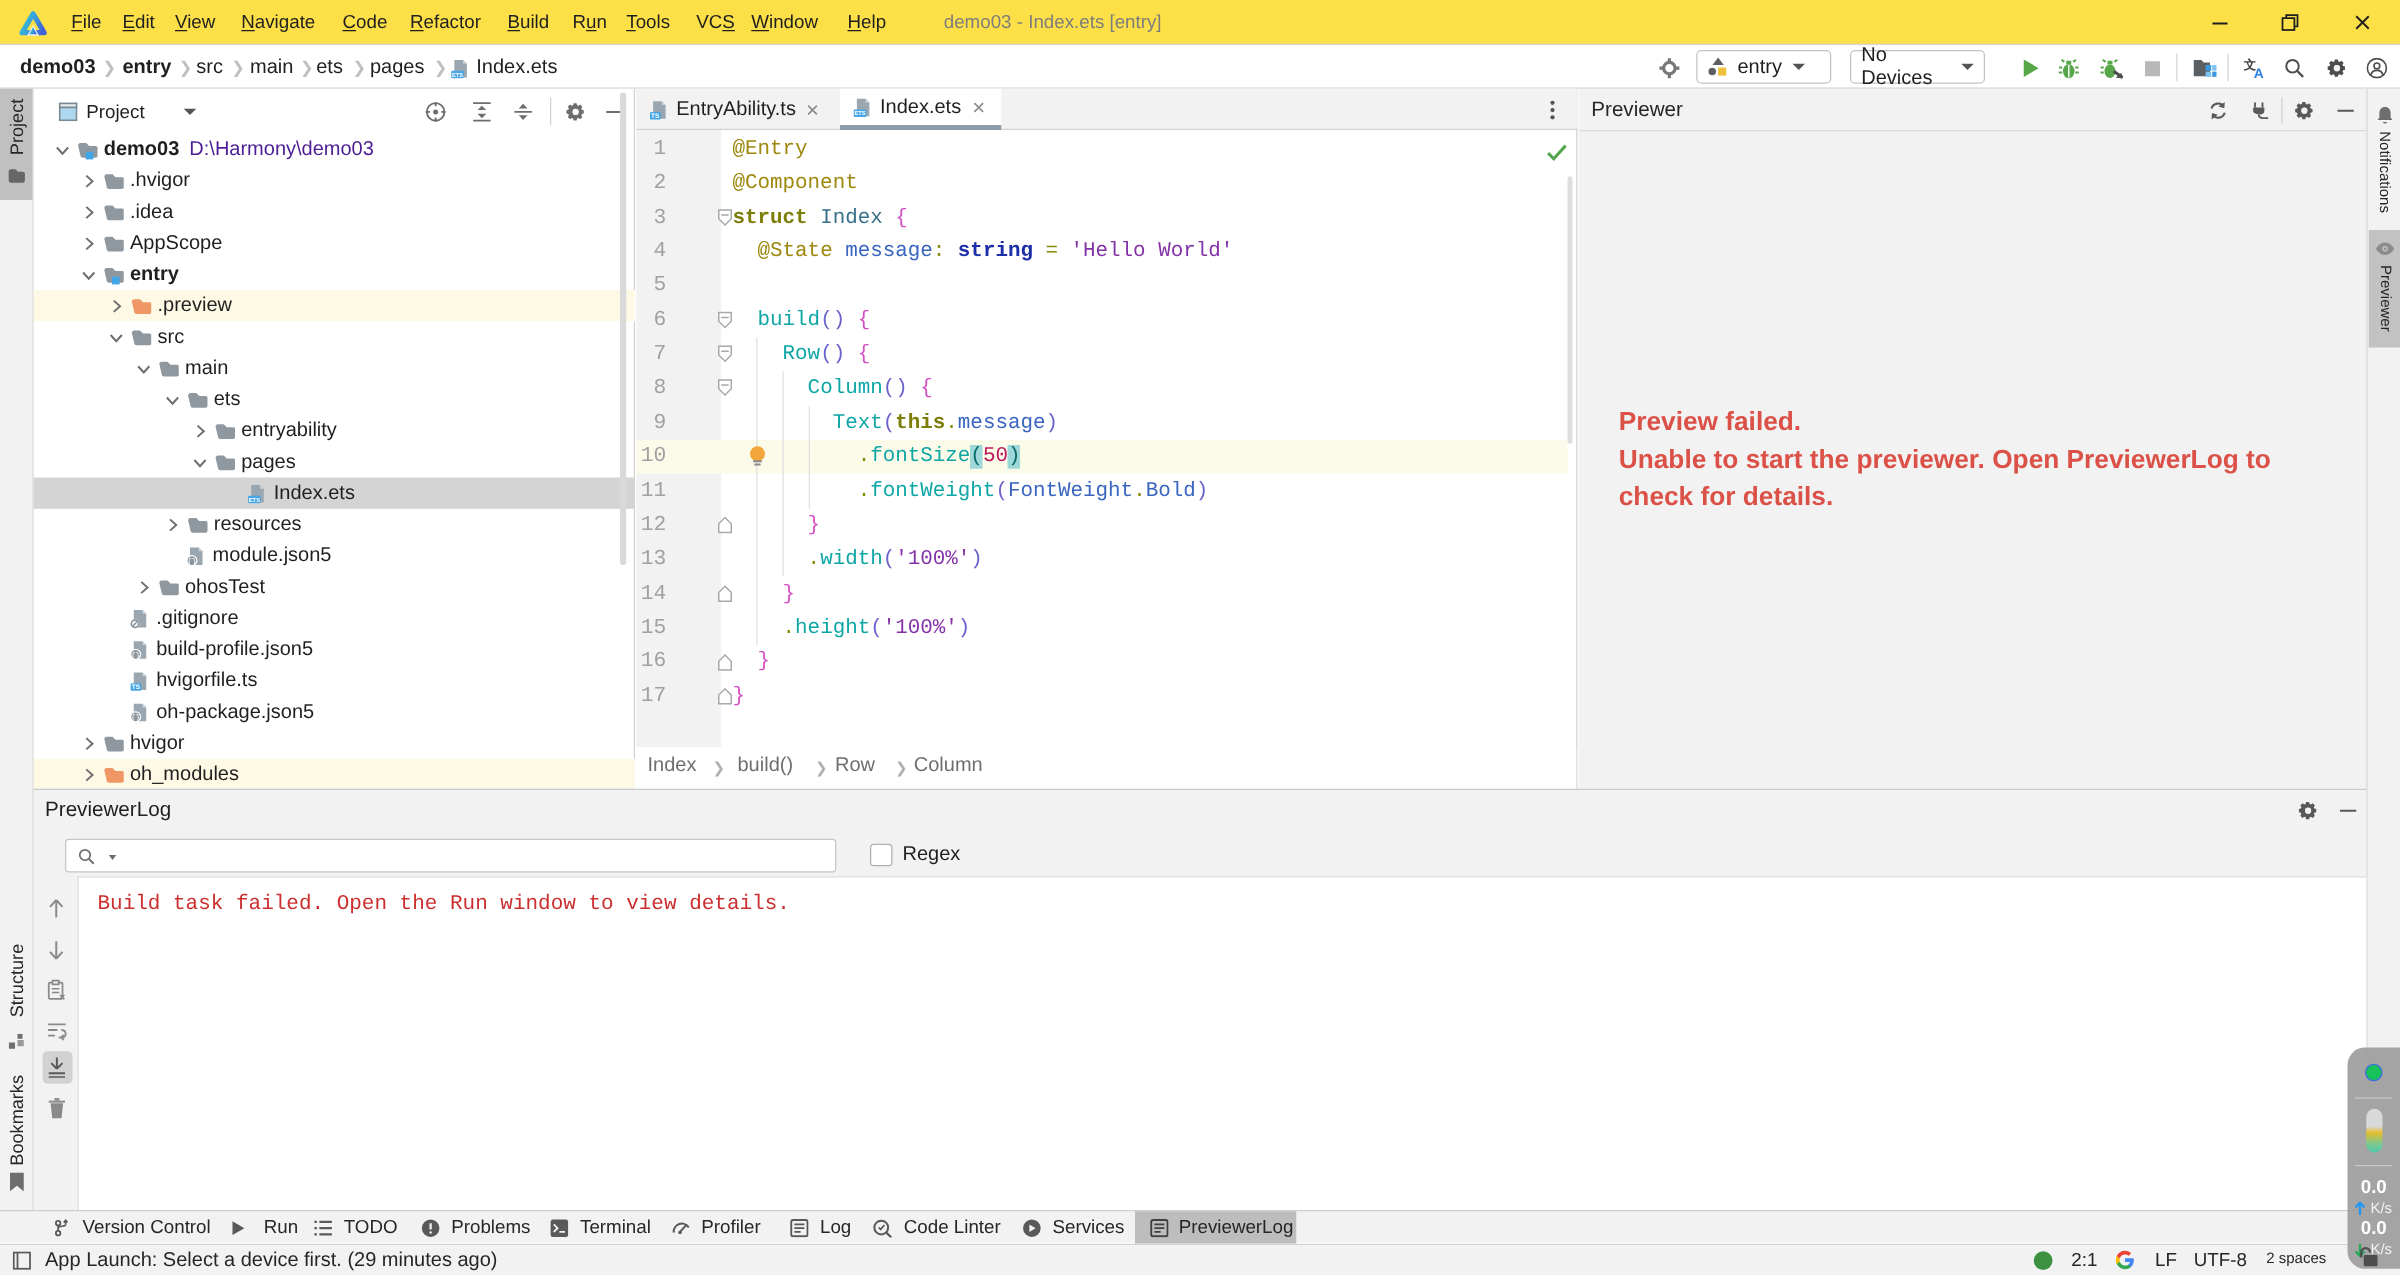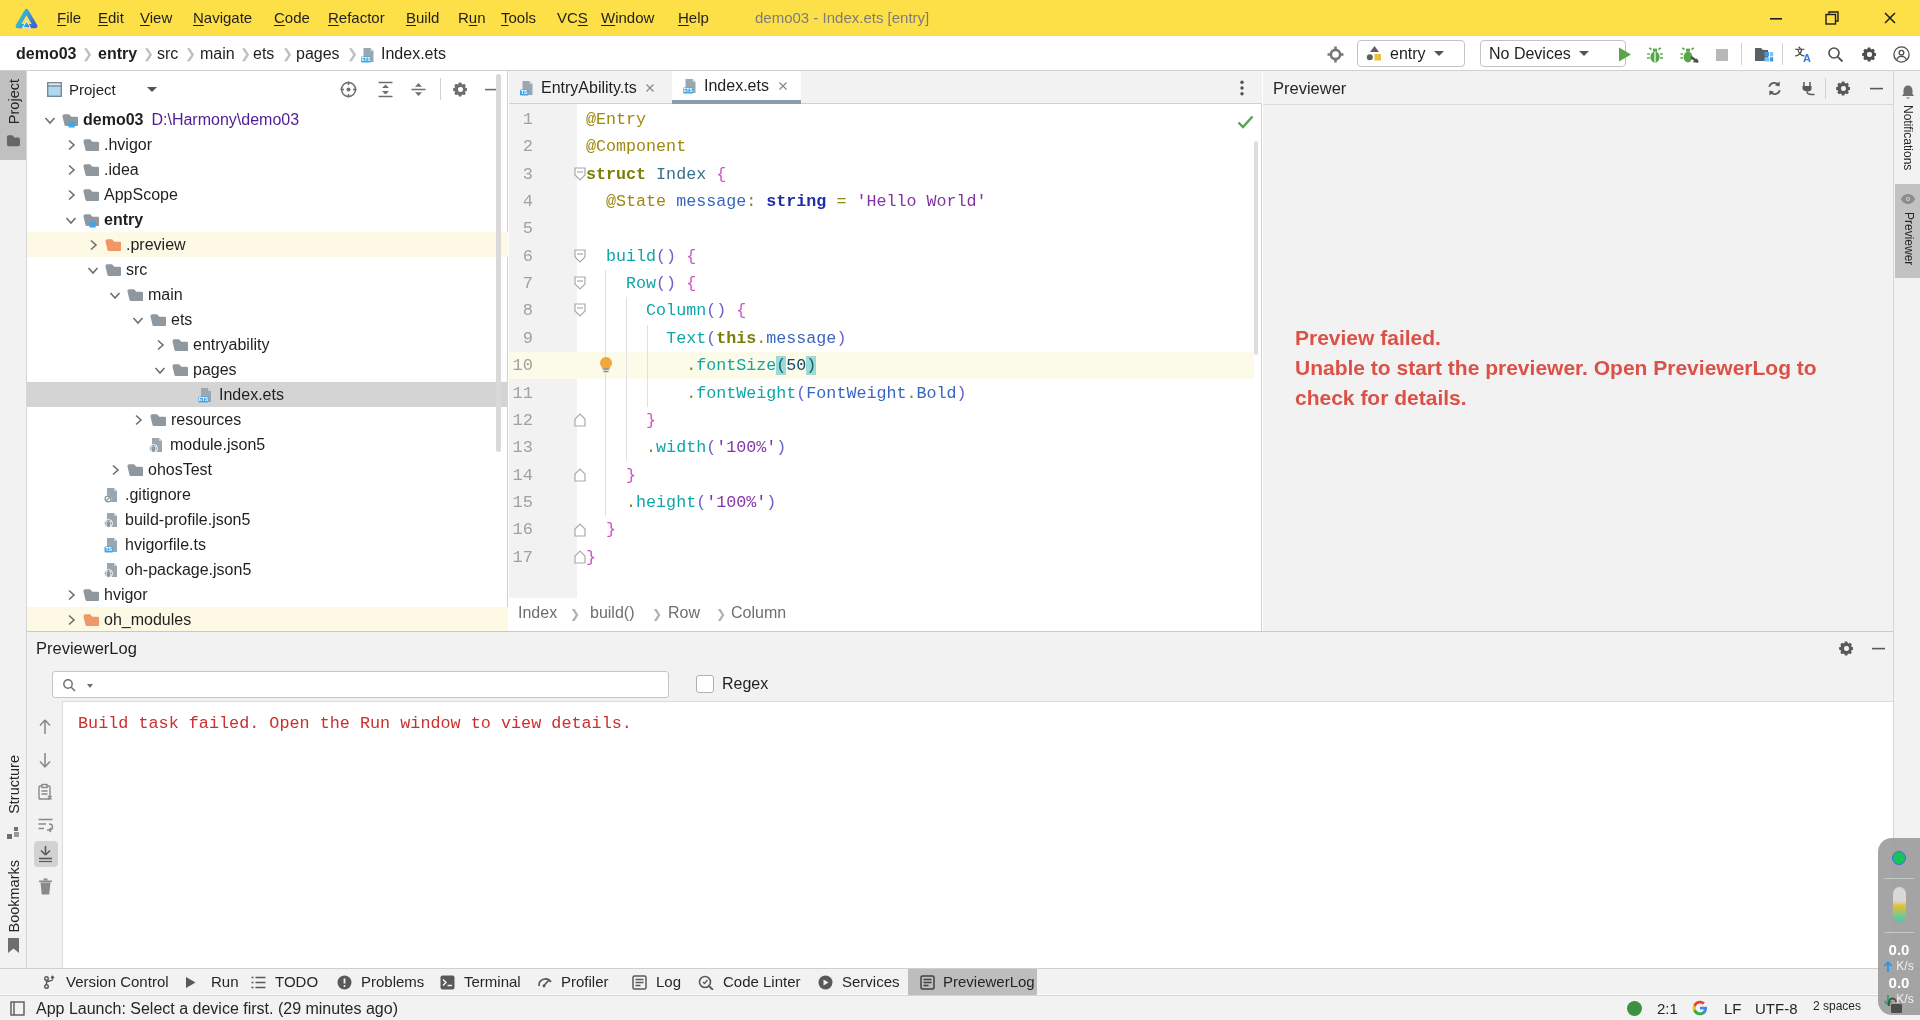--- a/index.html
+++ b/index.html
@@ -40,21 +40,21 @@
 .lnum { position:absolute; left:0; width:24px; text-align:right; color:#a1a1a1; font-family:"Liberation Mono",monospace; font-size:17px; line-height:27.35px; height:27.35px; }
 .ann { color:#9e880d; }
 .kw { color:#7d7d09; font-weight:bold; }
 .fn { color:#0fa6a6; }
 .pa { color:#6b63cc; }
 .br { color:#d351c5; }
 .nv { color:#3a66c0; }
 .kb { color:#1c2ea8; font-weight:bold; }
 .op { color:#8a8a0a; }
 .st { color:#8533a8; }
-.num { color:#0c4a6e; }
+.num { color:#be185d; }
 .cls { color:#39708a; }
 .phl { background:#9fd8d8; color:#0a6b6b; }
 
 #previewer { position:absolute; left:1263px; top:71px; width:630px; height:560px; background:#f2f2f2; }
 
 #rightstripe { position:absolute; left:1893px; top:71px; width:27px; height:897px; background:#f2f2f2; border-left:1px solid #d6d6d6; }
 
 #bottompanel { position:absolute; left:27px; top:631px; width:1866px; height:337px; background:#f2f2f2; border-top:1px solid #c9c9c9; }
 #console { position:absolute; left:35px; top:69px; width:1831px; height:268px; background:#fff; border-left:1px solid #dcdcdc; border-top:1px solid #dcdcdc; }
 
@@ -170,21 +170,21 @@
     <circle cx="8.5" cy="8.5" r="4.6" fill="none" stroke="#777" stroke-width="2.6"></circle>
     <path d="M8.5 0.5 V3.6 M8.5 13.4 V16.5 M0.5 8.5 H3.6 M13.4 8.5 H16.5" stroke="#777" stroke-width="2.6"></path>
   </svg>
   <div class="combo" style="left:1357px;width:108px">
     <svg width="17" height="17" viewBox="0 0 17 17" style="margin-right:7px">
       <path d="M8.5 1 L13 7 H4 Z" fill="#5c5f62"></path>
       <circle cx="3.8" cy="12.2" r="3" fill="#5c5f62"></circle>
       <rect x="8.5" y="9" width="6.5" height="6.5" fill="#efbf3c"></rect>
     </svg>entry<span class="darr"></span>
   </div>
-  <div class="combo" style="left:1480px;width:146px">No Devices<span class="darr"></span></div>
+  <div class="combo" style="left:1480px;width:108px">No Devices<span class="darr"></span></div>
   <svg class="abs" style="left:1616px;top:9px" width="17" height="17" viewBox="0 0 17 17">
       <path d="M3 1.5 L15 8.5 L3 15.5 Z" fill="#57a64a"></path>
     </svg>
   <svg class="abs" style="left:1646px;top:9px" width="18" height="18" viewBox="0 0 18 18">
     <g fill="#57a64a">
         <ellipse cx="9" cy="11" rx="4.6" ry="5.6"></ellipse>
         <rect x="7" y="2.6" width="4" height="3"></rect>
         <path d="M5.5 3.5 L3.2 1.8 M12.5 3.5 L14.8 1.8" stroke="#57a64a" stroke-width="1.6"></path>
         <path d="M3.8 8 H1.2 M3.8 12 H1 M14.2 8 H16.8 M14.2 12 H17" stroke="#57a64a" stroke-width="1.6"></path>
       </g>

